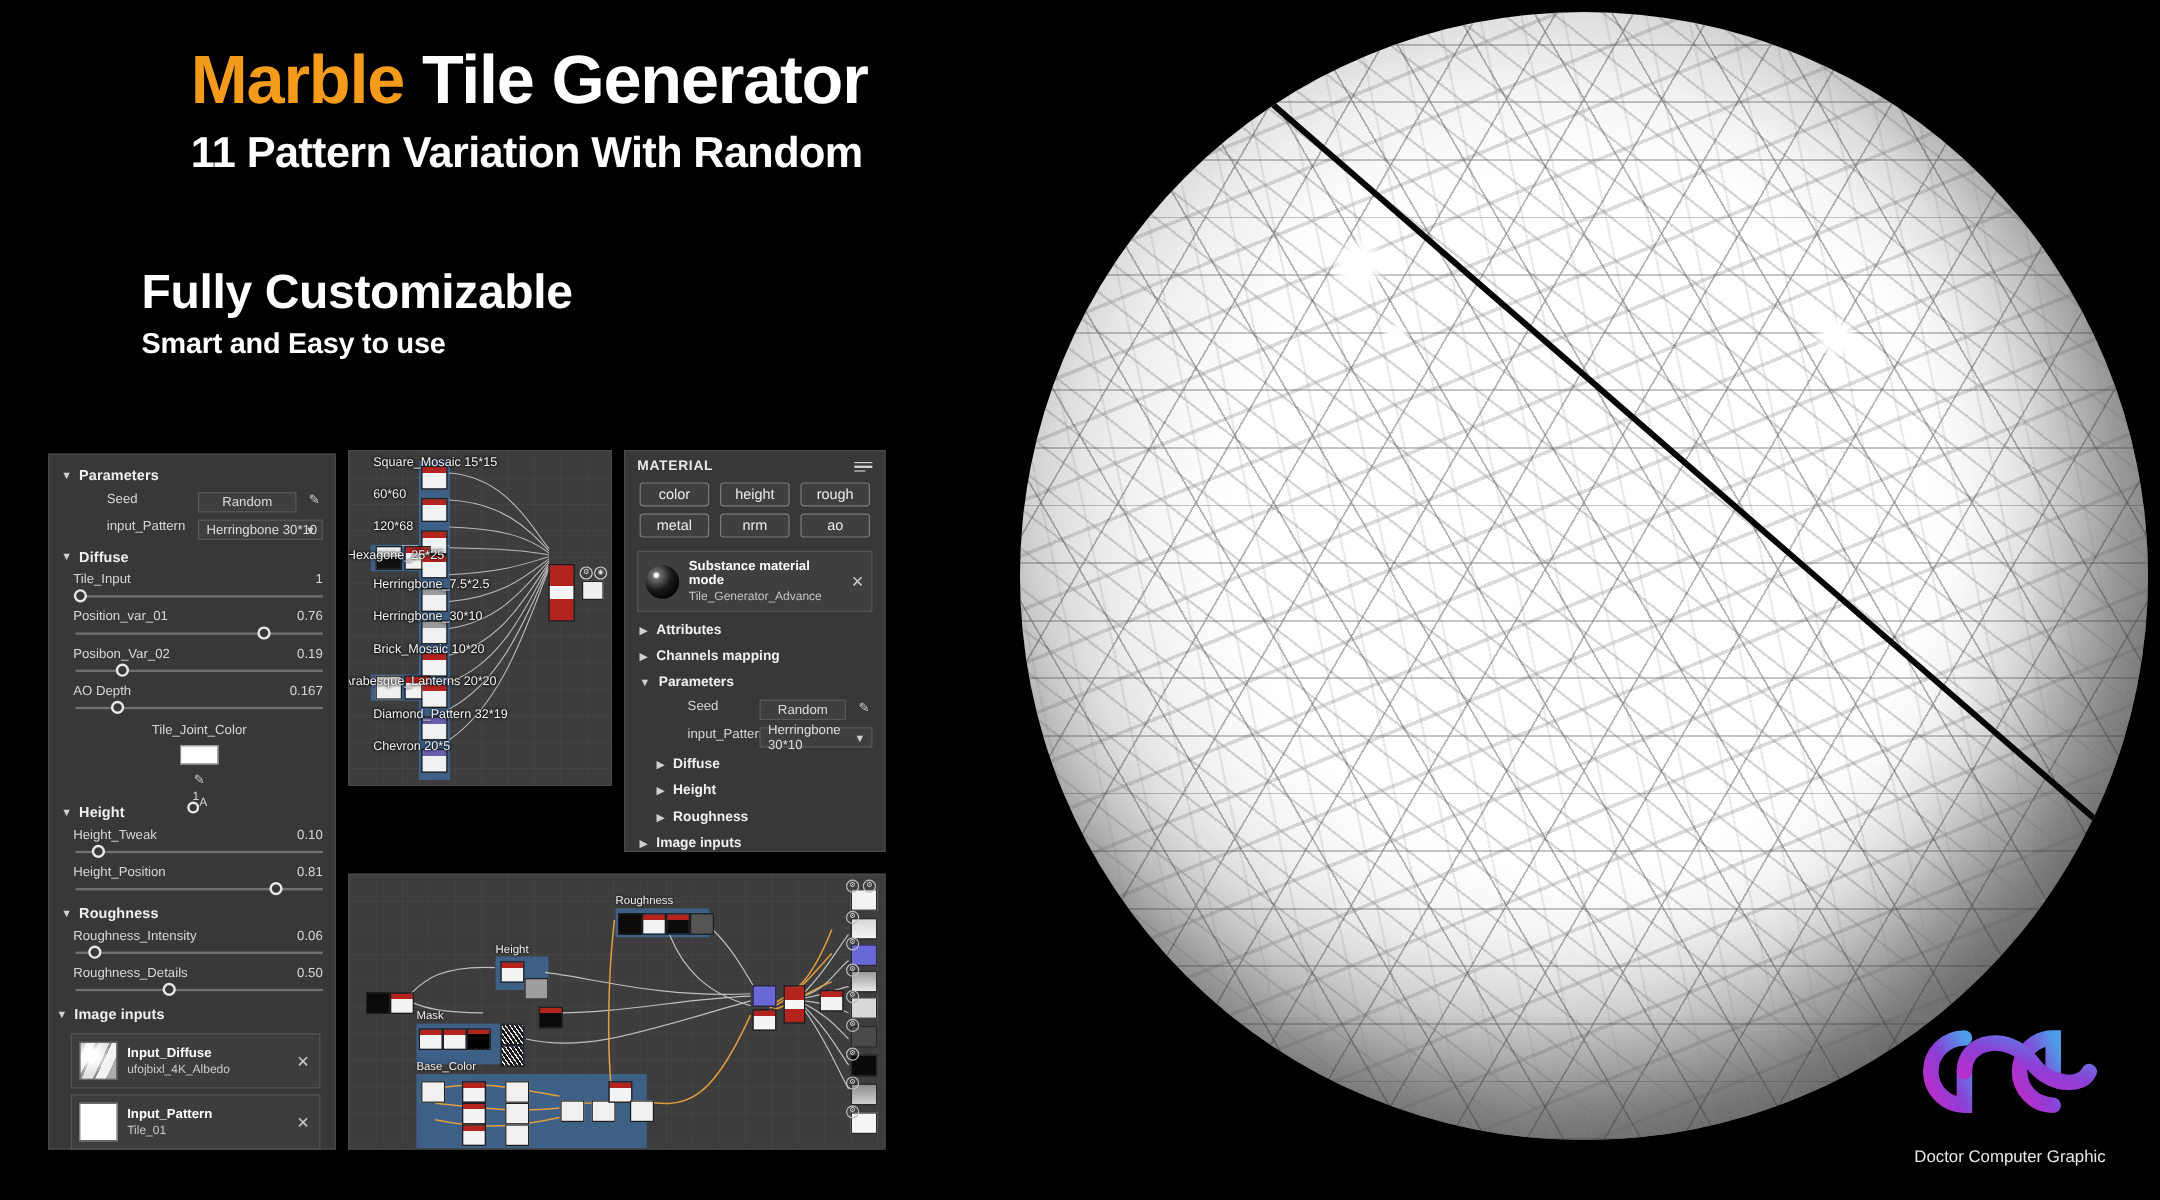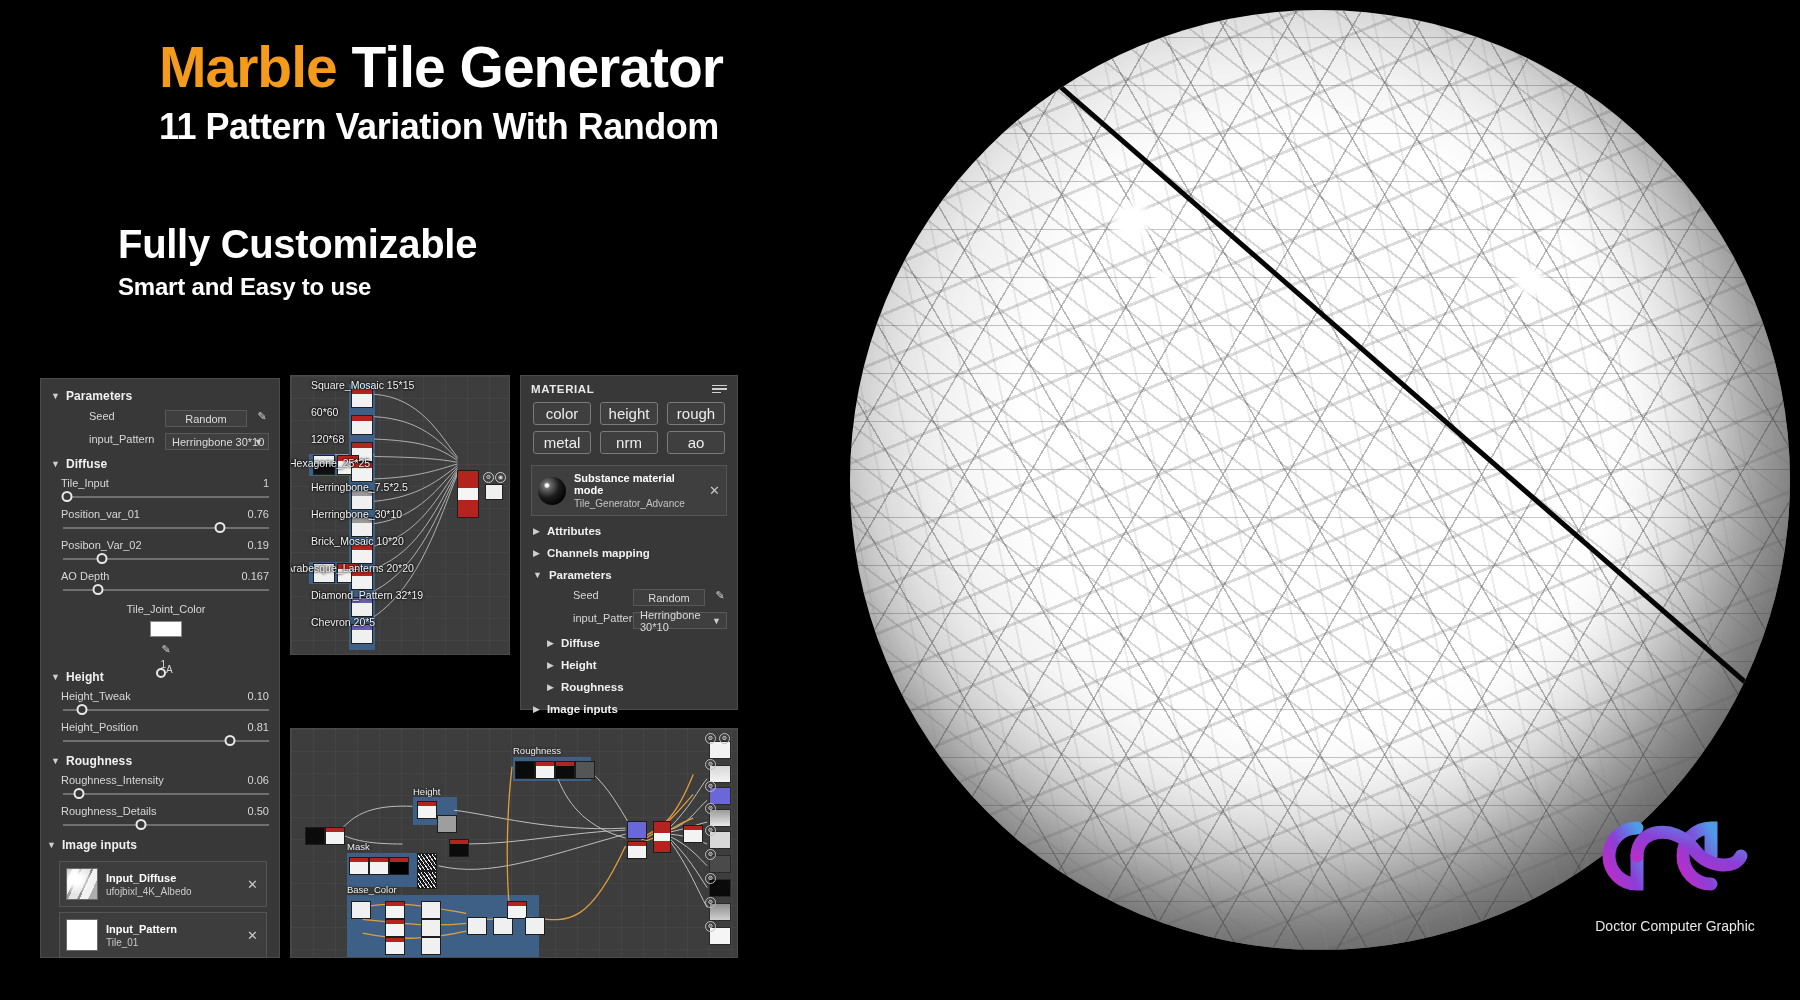--- a/index.html
+++ b/index.html
@@ -72,21 +72,21 @@
   
   #material-panel{left:520px;top:375px;width:218px;height:335px;background:#383838;}
   .mat-head{display:flex;align-items:center;padding:7px 10px 4px;}
   .mat-head .mt{color:#e9e9e9;font-size:11.5px;font-weight:700;letter-spacing:.6px;}
   .mat-head .hamburger{margin-left:auto;display:flex;flex-direction:column;gap:2px;}
   .mat-head .hamburger i{display:block;height:1.5px;background:#d0d0d0;}
   .mat-head .hamburger i:nth-child(1){width:15px;}
   .mat-head .hamburger i:nth-child(2){width:15px;}
   .mat-head .hamburger i:nth-child(3){width:9px;}
   .chiprow{display:flex;justify-content:space-between;padding:3px 12px;}
-  .chip{min-width:42px;text-align:center;background:#3f3f3f;border:1px solid #7a7a7a;border-radius:3px;color:#ededed;font-size:15px;padding:2px 7px;}
+  .chip{min-width:42px;text-align:center;background:#3f3f3f;border:1px solid #7a7a7a;border-radius:3px;color:#ededed;font-size:12px;padding:2px 7px;}
   .subst{margin:8px 10px 4px;background:#3f3f3f;border:1px solid #555;display:flex;align-items:center;gap:8px;padding:6px 6px;}
   .sphere-ico{width:28px;height:28px;border-radius:50%;flex:0 0 auto;background:radial-gradient(circle at 32% 30%,#fdfdfd 0 5%,#6e6e6e 12%,#1b1b1b 45%,#000 80%);}
   .subst .texts{flex:1;min-width:0;display:flex;flex-direction:column;gap:2px;}
   .subst .t1{color:#ffffff;font-size:11px;font-weight:700;}
   .subst .t2{color:#c5c5c5;font-size:10px;}
   .subst .x{color:#c8c8c8;font-size:13px;}
   .acc{display:flex;align-items:center;gap:7px;padding:5px 0 5px 12px;}
   .acc .ch{color:#cfcfcf;font-size:9px;}
   .acc .an{color:#f0f0f0;font-size:11.5px;font-weight:700;}
   .acc.indent{padding-left:26px;}
@@ -125,21 +125,21 @@
   .veins{position:absolute;inset:-10%;opacity:.75;
      background-image:
        repeating-linear-gradient(38deg,rgba(120,120,125,.40) 0 2px,rgba(255,255,255,0) 2px 26px),
        repeating-linear-gradient(-22deg,rgba(95,95,100,.30) 0 3px,rgba(255,255,255,0) 3px 42px),
        repeating-linear-gradient(78deg,rgba(140,140,145,.22) 0 2px,rgba(255,255,255,0) 2px 34px);
      filter:blur(.6px);}
   .diag{position:absolute;background:#050505;transform-origin:center;}
   .spec{position:absolute;border-radius:50%;background:radial-gradient(circle,#ffffff 0 35%,rgba(255,255,255,0) 72%);}
 
   
-  #logo{position:absolute;left:1575px;top:808px;width:200px;height:130px;}
+  #logo{position:absolute;left:1575px;top:845px;width:200px;height:130px;}
   #logo .cap{position:absolute;bottom:4px;left:0;right:0;text-align:center;color:#e9e9e9;font-size:14px;}
 </style>
 </head>
 <body>
 
 <div id="headline">
   <div id="title"><span class="accent">Marble</span><span> Tile Generator</span></div>
   <div id="subtitle">11 Pattern Variation With Random</div>
 </div>
 <div id="tag1">Fully Customizable</div>

